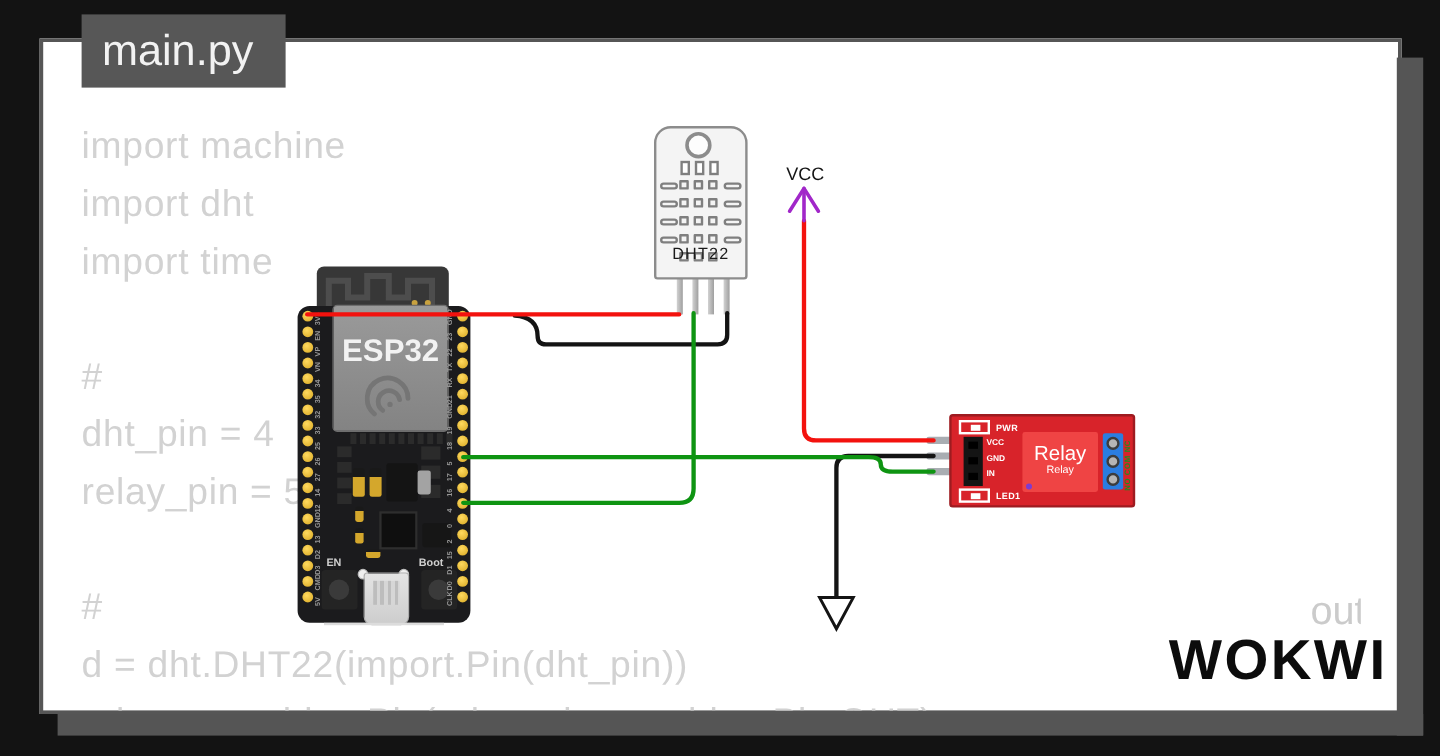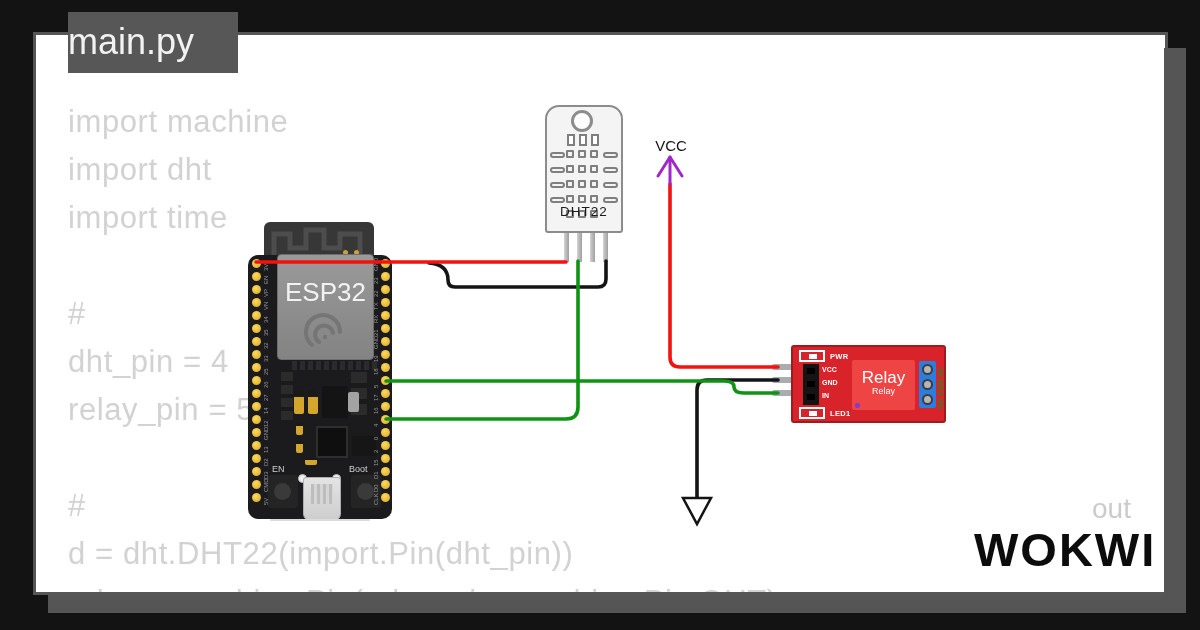--- a/index.html
+++ b/index.html
@@ -13,32 +13,32 @@
   
   #panel{
     left:33px;top:32px;width:1135px;height:563px;
     box-sizing:border-box;background:#ffffff;border:3px solid #565656;
     overflow:hidden;z-index:1;
   }
   #band-right{left:1164px;top:48px;width:22px;height:565px;background:#555555;z-index:2;}
   #band-bottom{left:48px;top:595px;width:1138px;height:18px;background:#555555;z-index:2;}
   #tab{
     left:68px;top:12px;width:170px;height:61px;background:#575757;z-index:10;
-    color:#f2f2f2;font-size:36px;line-height:60px;box-sizing:border-box;
+    color:#f2f2f2;font-size:36px;line-height:60px;padding-left:17px;box-sizing:border-box;
   }
 
   
   #code{left:32px;top:63px;width:1000px;z-index:3;}
   .code-line{height:48px;line-height:48px;font-size:31px;letter-spacing:.6px;color:#d2d2d2;white-space:pre;}
   #out-clip{left:1056px;top:455px;width:42px;height:38px;overflow:hidden;z-index:3;
-    font-size:28px;line-height:38px;color:#cbcbcb;}
+    font-size:33px;line-height:38px;color:#cbcbcb;}
   #logo{left:938px;top:487px;z-index:3;font-size:47px;font-weight:bold;color:#0c0c0c;letter-spacing:2px;}
 
   
-  #esp32{left:248px;top:222px;width:168px;height:300px;z-index:5;}
+  #esp32{left:248px;top:222px;width:168px;height:300px;z-index:5;font-weight:bold;}
   #esp-antenna{left:16px;top:0;width:110px;height:40px;background:#373737;border-radius:6px 6px 0 0;}
   .ant-dot{width:5px;height:5px;border-radius:50%;background:#c9a23f;top:28px;}
   #esp-board{left:0;top:33px;width:144px;height:264px;background:#1b1b1d;border-radius:10px;}
   #esp-shield{left:29px;top:32px;width:95px;height:104px;border:1px solid #6e6e6e;border-radius:4px;
     background:linear-gradient(#9a9a9a,#838383);}
   #esp-shield-label{left:0;top:22px;width:95px;text-align:center;font-size:26px;color:#f2f2f2;}
   .pad{background:#2b2b2b;}
   .ycap{background:linear-gradient(#191919 30%, #d4a72c 30%);border-radius:2px;}
   #esp-reg{left:74px;top:164px;width:26px;height:32px;background:#141414;border-radius:2px;}
   #esp-reg-tab{left:100px;top:170px;width:11px;height:20px;background:#a3a3a3;border-radius:2px;}

